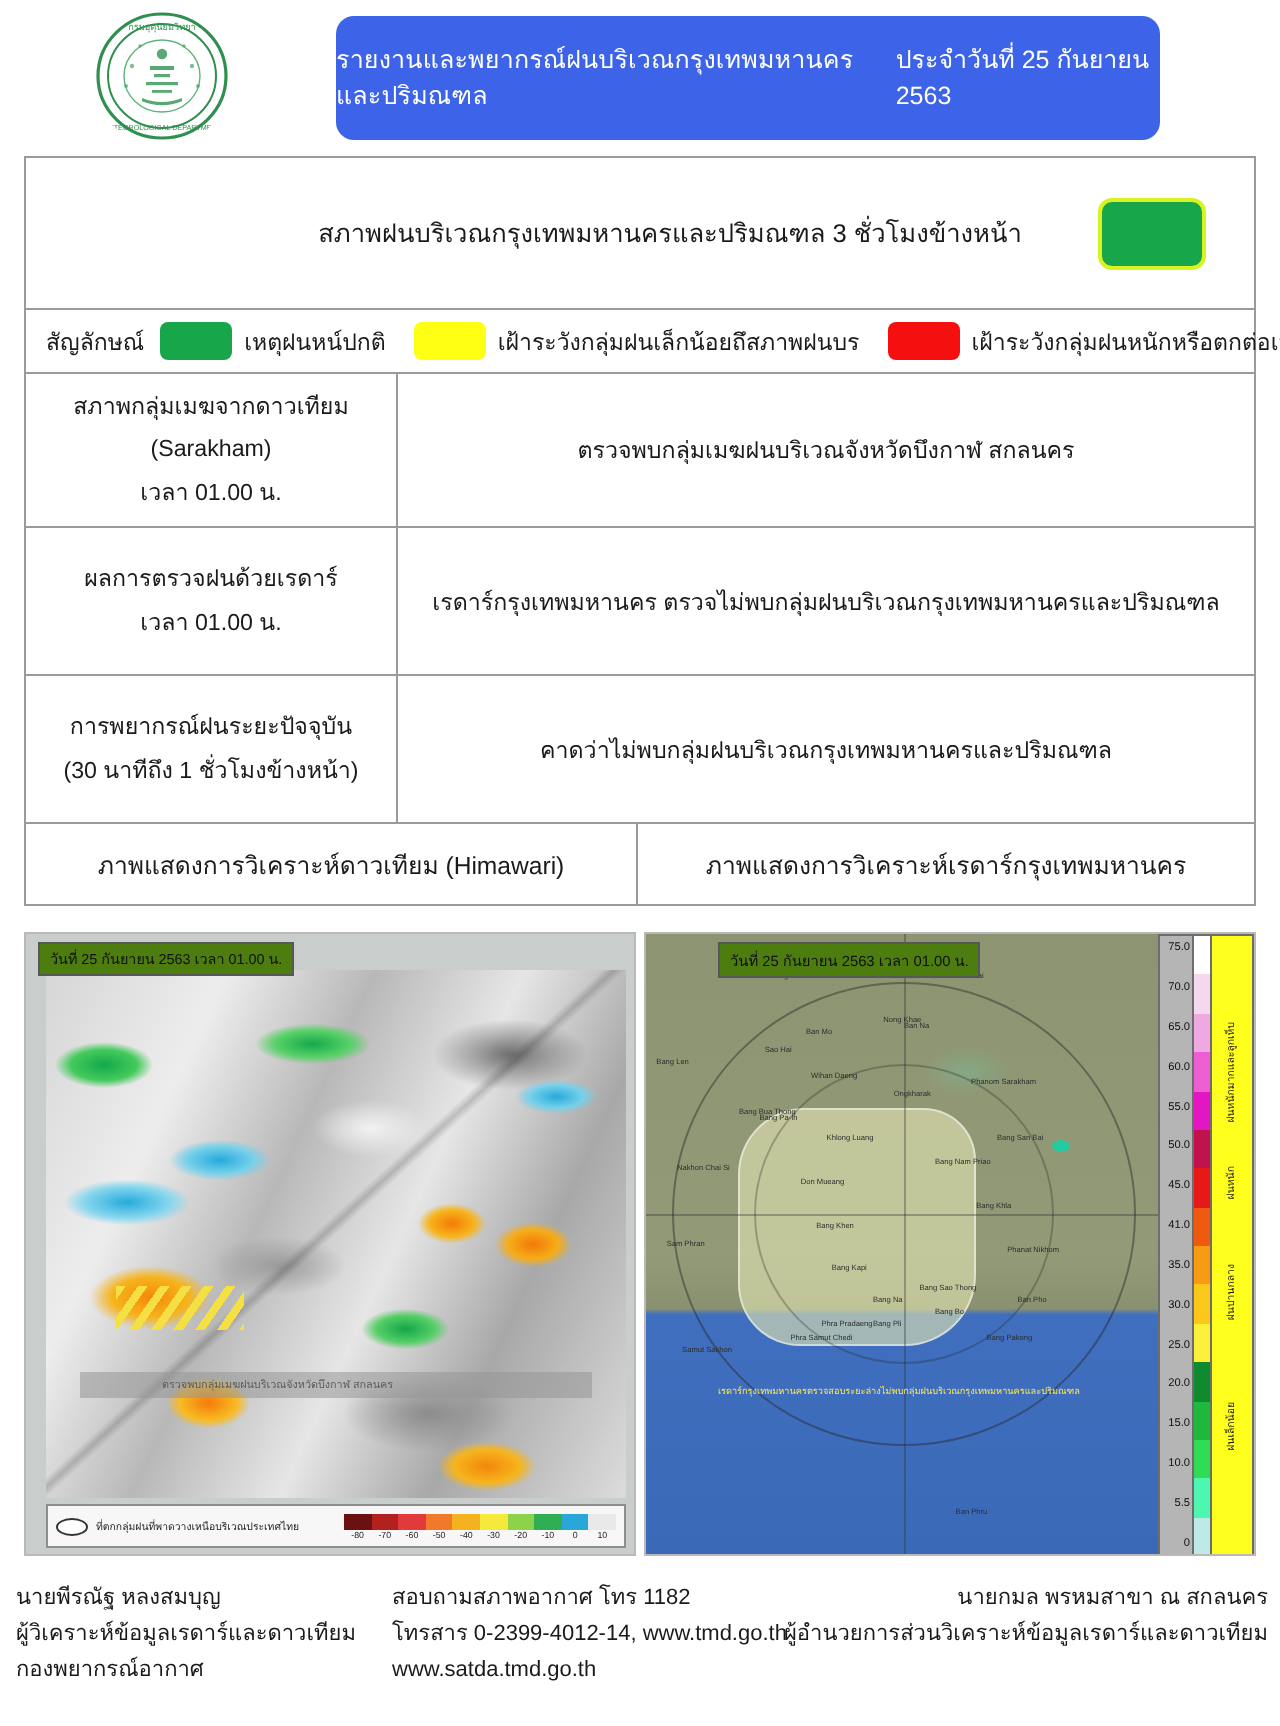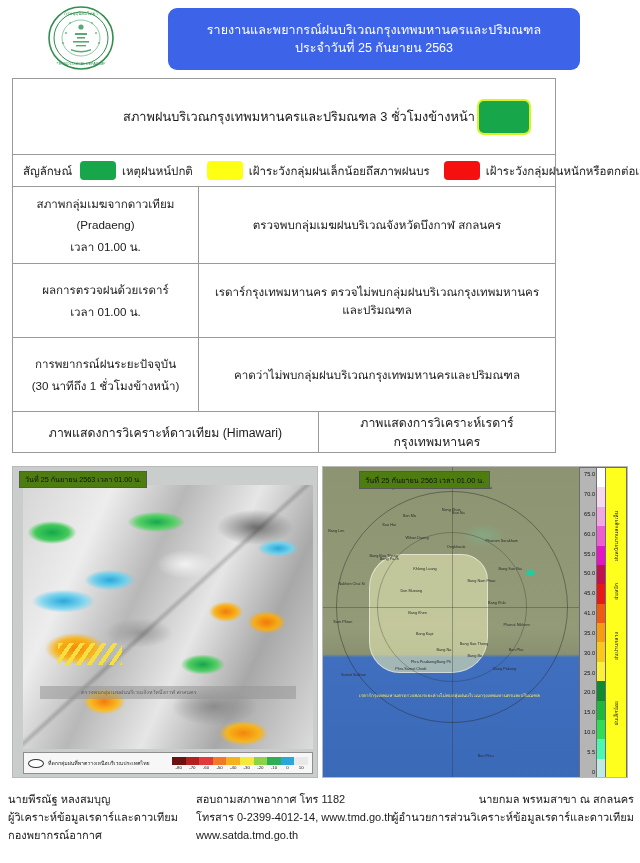--- a/index.html
+++ b/index.html
@@ -18,29 +18,29 @@
   .header { position: relative; height: 78px; }
   .seal {
     position: absolute; left: 46px; top: 3px;
     width: 70px; height: 70px; border-radius: 50%;
   }
   .banner {
     position: absolute; left: 168px; top: 8px;
     width: 412px; height: 62px;
     background: #3c63e8;
     border-radius: 9px;
-    display: flex; flex-direction: column;
+    display: flex; flex-direction: row;
     align-items: center; justify-content: center;
     color: #ffffff;
   }
   .banner-line1 { font-size: 12.5px; line-height: 1.45; letter-spacing: .1px; }
   .banner-line2 { font-size: 12.5px; line-height: 1.45; }
 
   
-  .tbl { position: absolute; left: 12px; top: 78px; width: 544px; border: 1px solid #9a9a9a; }
+  .tbl { position: absolute; left: 12px; top: 78px; width: 616px; border: 1px solid #9a9a9a; }
   .row { display: flex; border-bottom: 1px solid #9a9a9a; }
   .row:last-child { border-bottom: none; }
 
   
   .title-row { height: 76px; align-items: center; position: relative; }
   .title-text {
     flex: 1; text-align: center; font-size: 12.8px; padding-left: 30px;
   }
   .status-chip {
     position: absolute; right: 24px; top: 50%; transform: translateY(-50%);
@@ -254,21 +254,21 @@
       <div class="legend-text">เหตุฝนหน์ปกติ</div>
       <div class="swatch sw-yellow"></div>
       <div class="legend-text">เฝ้าระวังกลุ่มฝนเล็กน้อยถึสภาพฝนบร</div>
       <div class="swatch sw-red"></div>
       <div class="legend-text last">เฝ้าระวังกลุ่มฝนหนักหรือตกต่อเนื่อง</div>
     </div>
 
     <div class="row data-row">
       <div class="cell-left">
         <div>สภาพกลุ่มเมฆจากดาวเทียม</div>
-        <div>(Pradaeng)</div>
+        <div>(Sarakham)</div>
         <div>เวลา 01.00 น.</div>
       </div>
       <div class="cell-right">ตรวจพบกลุ่มเมฆฝนบริเวณจังหวัดบึงกาฬ สกลนคร</div>
     </div>
 
     <div class="row data-row">
       <div class="cell-left">
         <div>ผลการตรวจฝนด้วยเรดาร์</div>
         <div>เวลา 01.00 น.</div>
       </div>

